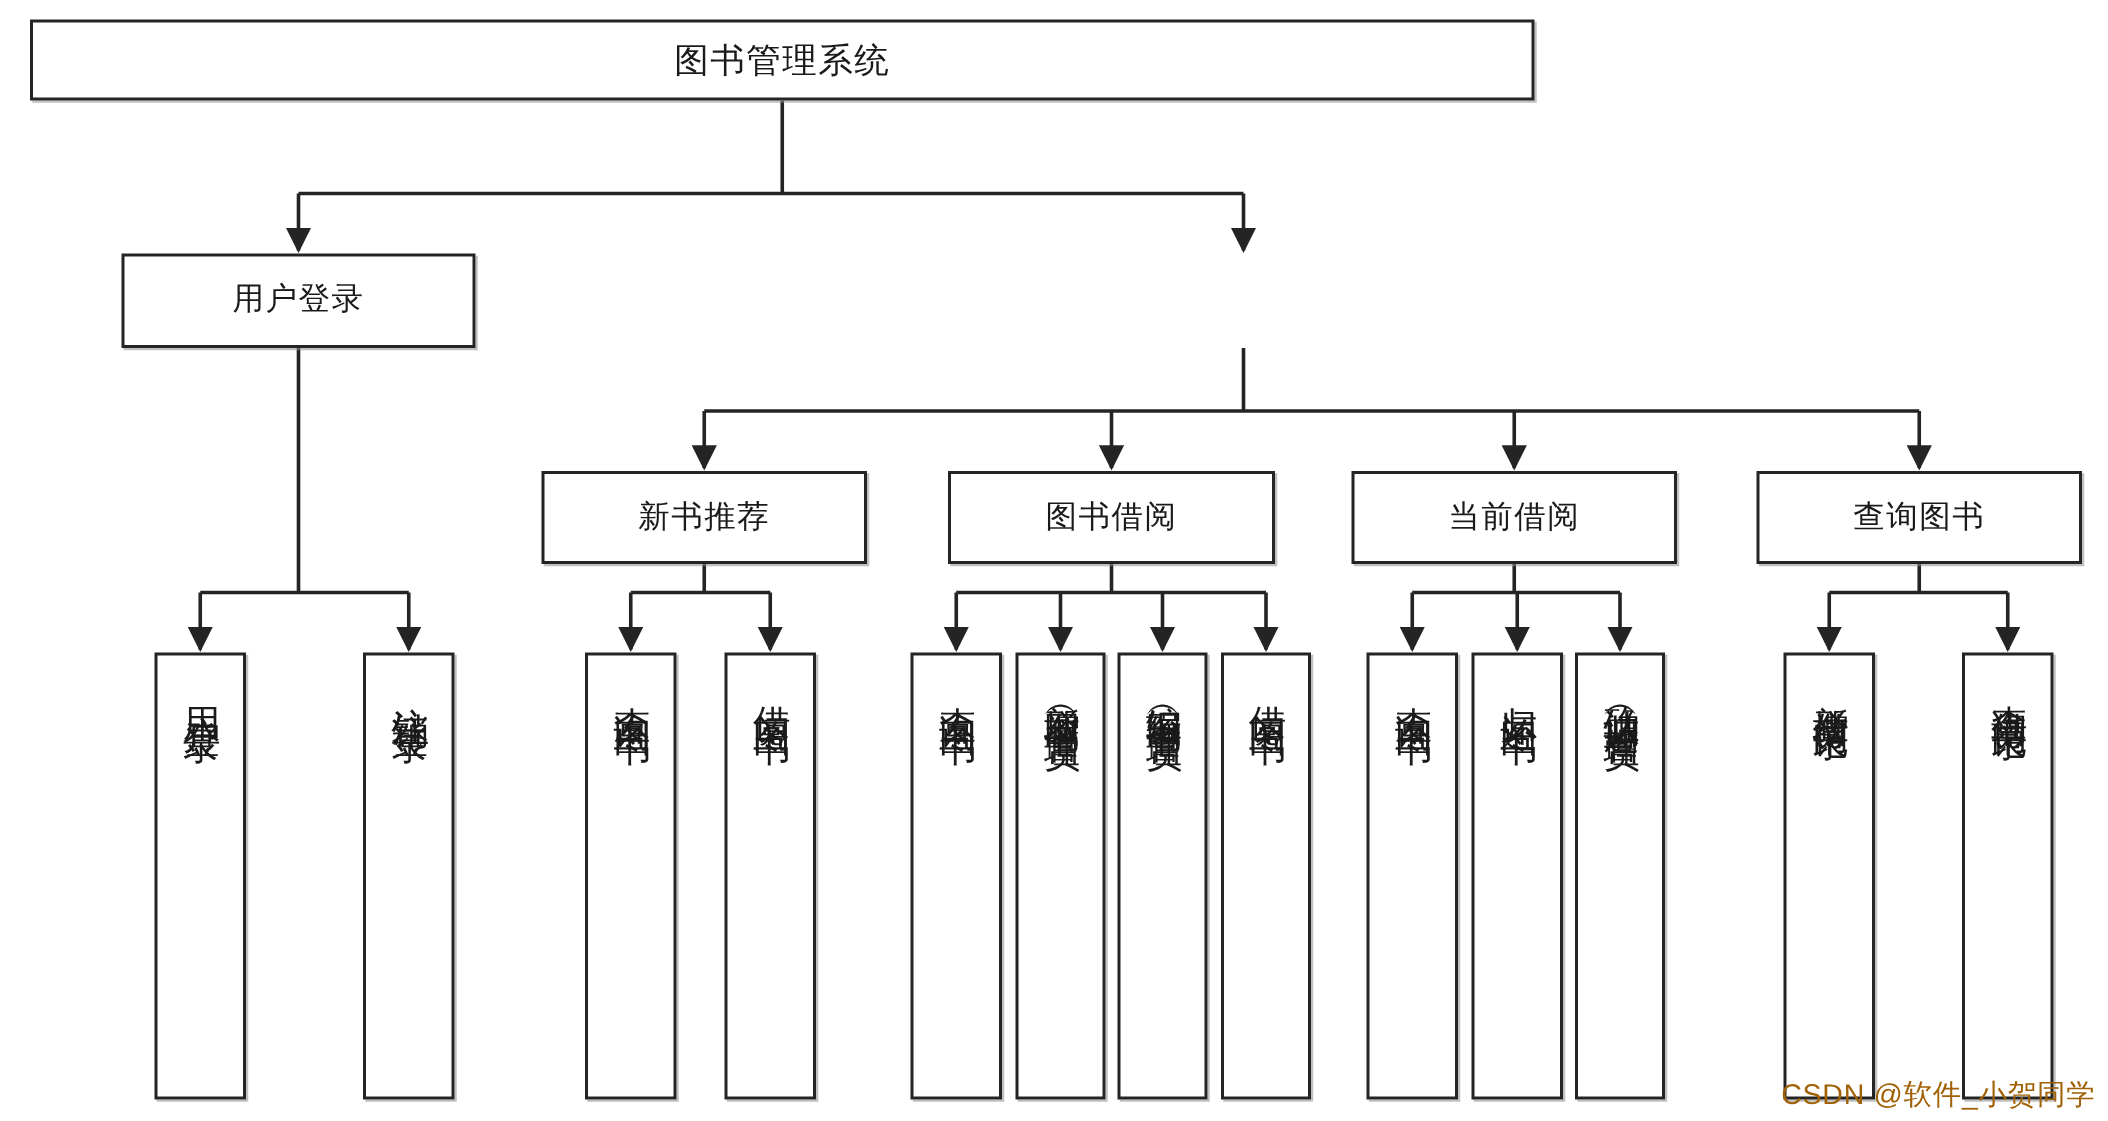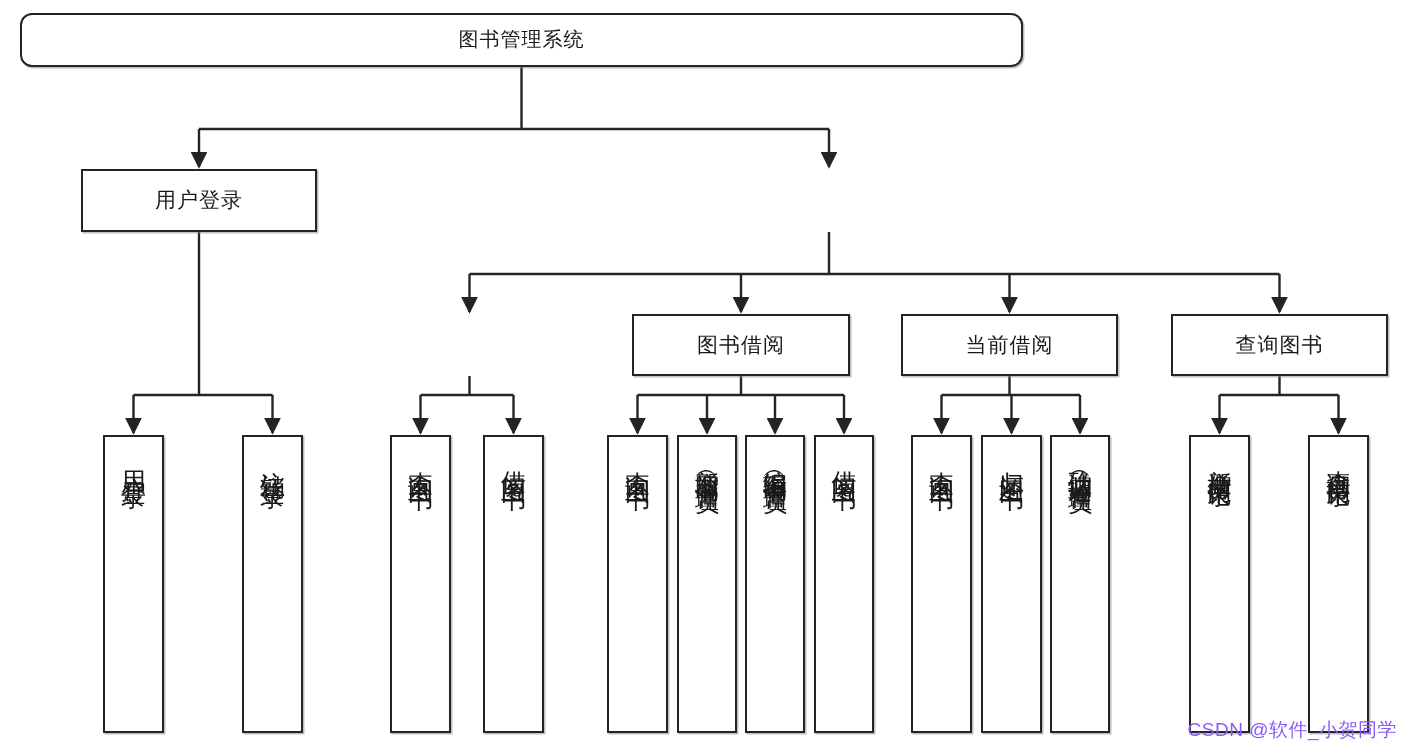--- a/index.html
+++ b/index.html
@@ -24,21 +24,21 @@
     justify-content:center;
     color:#1a1a1a;
   }
   .node .label{
     display:block;
     text-align:center;
     letter-spacing:1px;
     line-height:1.08;
     white-space:pre;
   }
-  .node.root{ font-size:20px;border-radius:12px; }
+  .node.root{ font-size:23px; }
   .node.lvl2{ font-size:21px; }
   .node.lvl3{ font-size:21px; }
 
   .node.leaf{
     align-items:flex-start;
     justify-content:center;
     padding-top:14px;
   }
   .node.leaf .label{
     writing-mode:vertical-rl;
@@ -48,21 +48,21 @@
     line-height:1;
     white-space:nowrap;
   }
   .node.leaf.tall .label{ font-size:24px; letter-spacing:3px; }
 
   #watermark{
     position:absolute;
     right:8px;
     bottom:4px;
     font-size:19px;
-    color:#8b5cf6;
+    color:#a16207;
     letter-spacing:0.5px;
     white-space:nowrap;
     pointer-events:none;
   }
 </style>
 </head>
 <body>
 
 <div id="diagram">
 
@@ -110,20 +110,23 @@
   </svg>
 
   <div class="node root" style="left: 20px; top: 13px; width: 1003px; height: 54px;">
     <span class="label">图书管理系统</span>
   </div>
 
   <div class="node lvl2" style="left: 81px; top: 169px; width: 236px; height: 63px;">
     <span class="label">用户登录</span>
   </div>
 
+  <div class="node lvl3" style="left: 361px; top: 314px; width: 217px; height: 62px;">
+    <span class="label">新书推荐</span>
+  </div>
   <div class="node lvl3" style="left: 632px; top: 314px; width: 218px; height: 62px;">
     <span class="label">图书借阅</span>
   </div>
   <div class="node lvl3" style="left: 901px; top: 314px; width: 217px; height: 62px;">
     <span class="label">当前借阅</span>
   </div>
   <div class="node lvl3" style="left: 1171px; top: 314px; width: 217px; height: 62px;">
     <span class="label">查询图书</span>
   </div>
 

